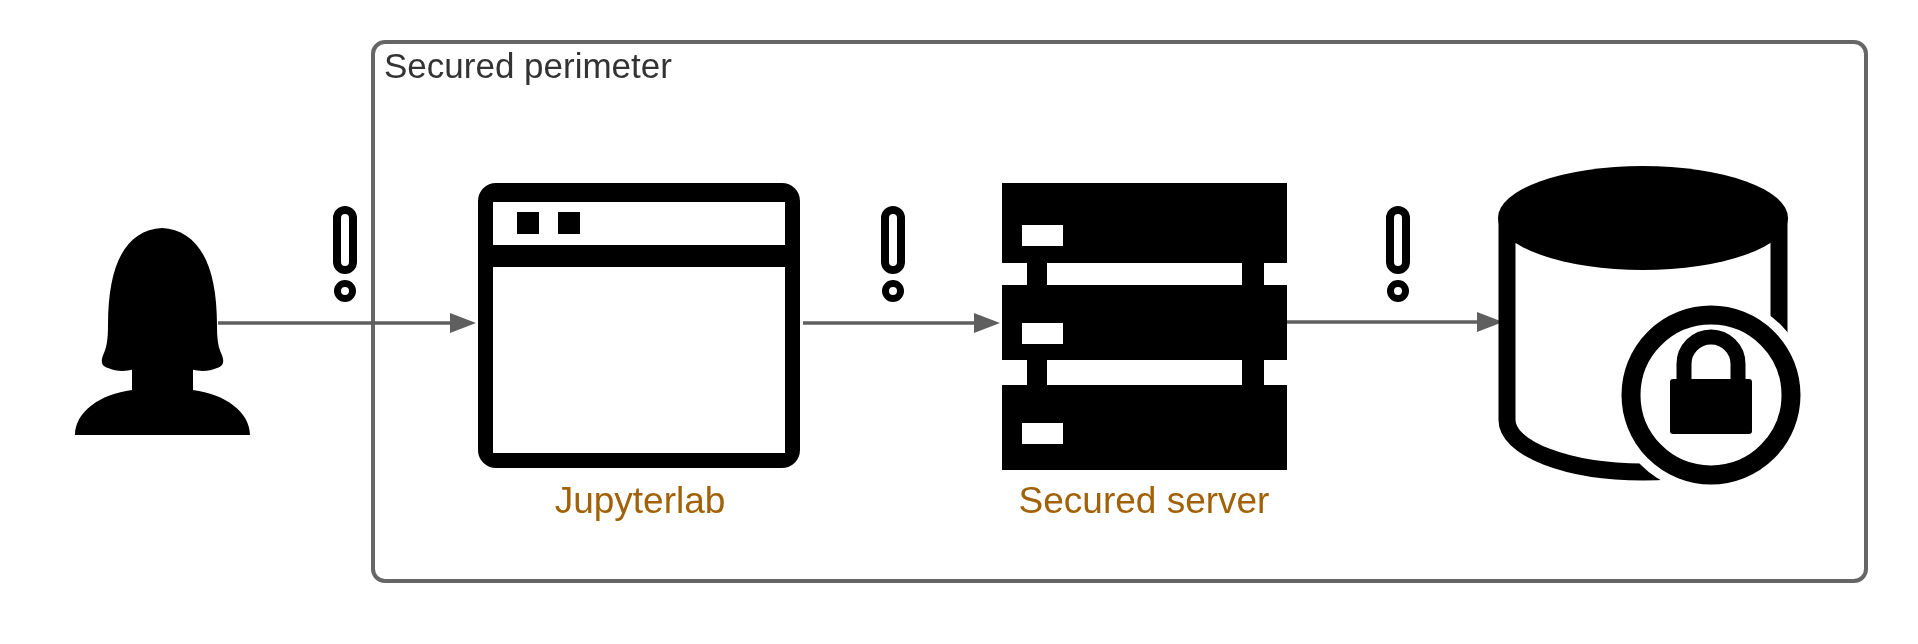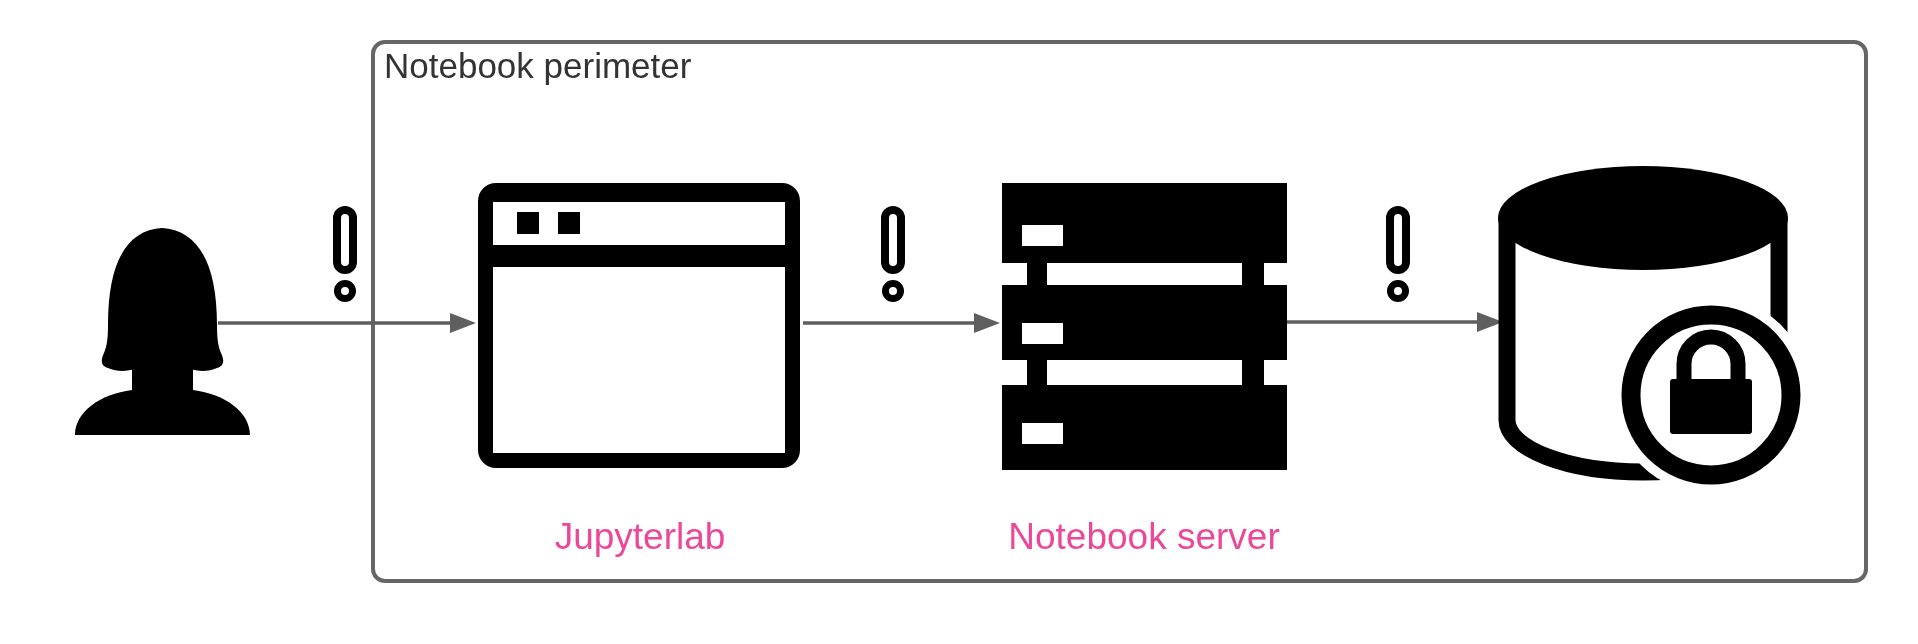--- a/index.html
+++ b/index.html
@@ -21,39 +21,39 @@
   }
   .perimeter-label{
     position:absolute;
     left:384px;top:46px;
     font-size:35px;
     color:#333333;
     white-space:nowrap;
   }
   .node-label{
     position:absolute;
-    top:516px;
+    top:480px;
     width:420px;
     text-align:center;
     font-size:37px;
-    color:#ec4899;
+    color:#a16207;
     white-space:nowrap;
   }
   .lbl-jupyterlab{left:430px;}
   .lbl-server{left:934px;}
   .lbl-data{left:1442px;}
   svg{display:block;}
 </style>
 </head>
 <body>
 
 <div class="stage">
 
   <div class="perimeter"></div>
-  <div class="perimeter-label">Notebook perimeter</div>
+  <div class="perimeter-label">Secured perimeter</div>
 
   <svg class="abs" style="left:70px;top:220px;" width="185" height="215" viewBox="0 0 185 215">
     <path fill="#000000" d="M38,148 C30,146 31,139 34,133 C37,126 38,118 38,105 C38,40 58,10 92,8 C126,10 147,40 147,105 C147,118 148,126 151,133 C154,139 155,146 147,148 C136,153 122,151 112,146 L73,146 C63,151 49,153 38,148 Z"></path>
     <path fill="#000000" d="M5,215 C5,192 30,174 62,170 L62,138 L123,138 L123,170 C155,174 180,192 180,215 Z"></path>
   </svg>
 
   <svg class="abs" style="left:218px;top:310px;" width="260" height="26" viewBox="0 0 260 26">
     <line x1="0" y1="13" x2="234" y2="13" stroke="#5f5f5f" stroke-width="3.5"></line>
     <path d="M232,3 L258,13 L232,23 Z" fill="#5f5f5f"></path>
   </svg>
@@ -87,21 +87,21 @@
     <rect x="0" y="102" width="285" height="75" fill="#000000"></rect>
     <rect x="0" y="202" width="285" height="85" fill="#000000"></rect>
     <rect x="25" y="78" width="20" height="27" fill="#000000"></rect>
     <rect x="240" y="78" width="22" height="27" fill="#000000"></rect>
     <rect x="25" y="175" width="20" height="30" fill="#000000"></rect>
     <rect x="240" y="175" width="22" height="30" fill="#000000"></rect>
     <rect x="20" y="42" width="41" height="21" fill="#ffffff"></rect>
     <rect x="20" y="140" width="41" height="21" fill="#ffffff"></rect>
     <rect x="20" y="240" width="41" height="21" fill="#ffffff"></rect>
   </svg>
-  <div class="node-label lbl-server">Notebook server</div>
+  <div class="node-label lbl-server">Secured server</div>
 
   <svg class="abs" style="left:1287px;top:309px;" width="218" height="26" viewBox="0 0 218 26">
     <line x1="0" y1="13" x2="192" y2="13" stroke="#5f5f5f" stroke-width="3.5"></line>
     <path d="M190,3 L216,13 L190,23 Z" fill="#5f5f5f"></path>
   </svg>
 
   <svg class="abs" style="left:1378px;top:204px;" width="40" height="104" viewBox="0 0 40 104">
     <rect x="12" y="6" width="16" height="60" rx="8" fill="#ffffff" stroke="#000000" stroke-width="8"></rect>
     <circle cx="20" cy="87" r="7.5" fill="#ffffff" stroke="#000000" stroke-width="7"></circle>
   </svg>

